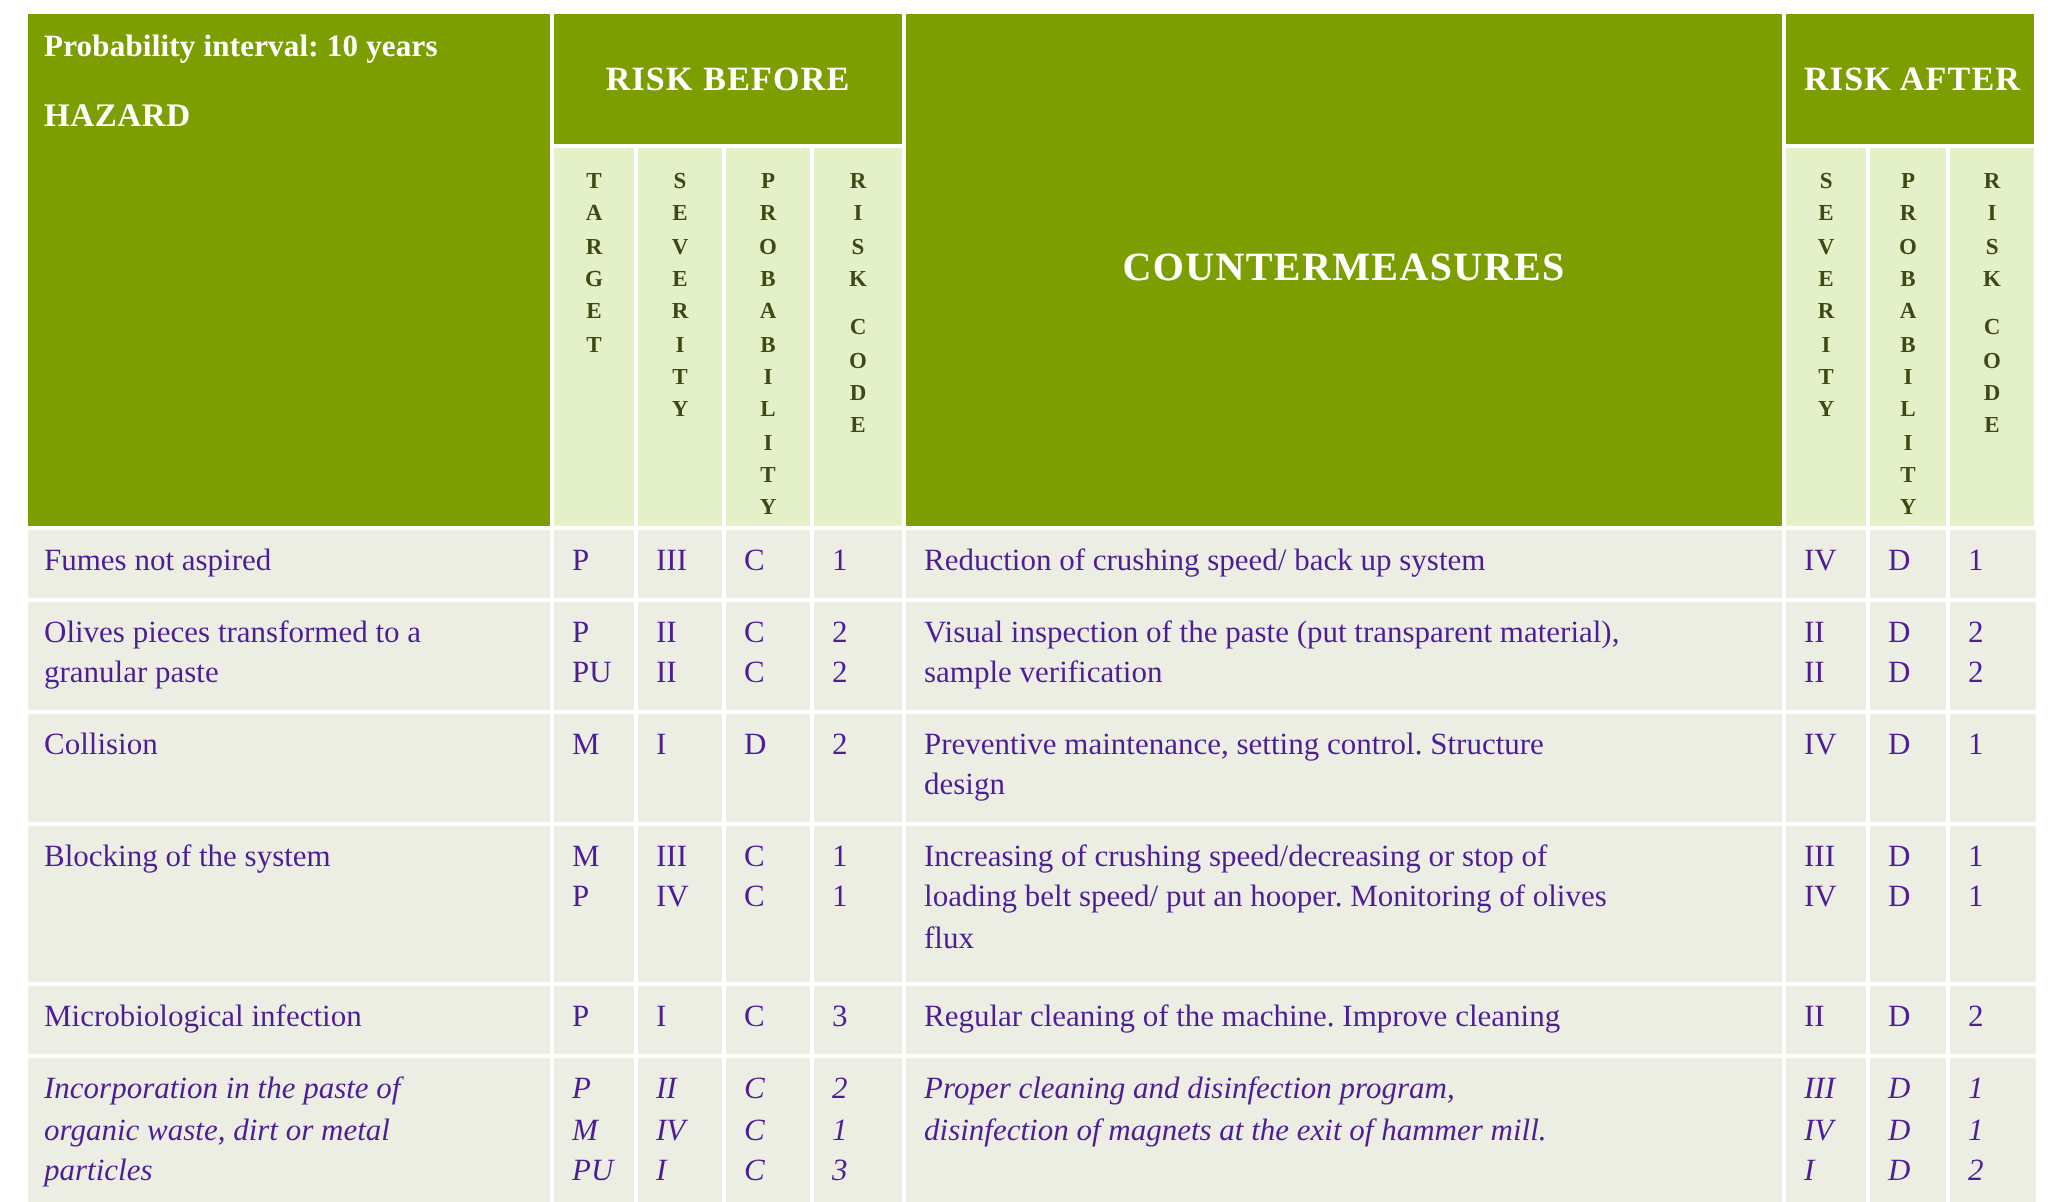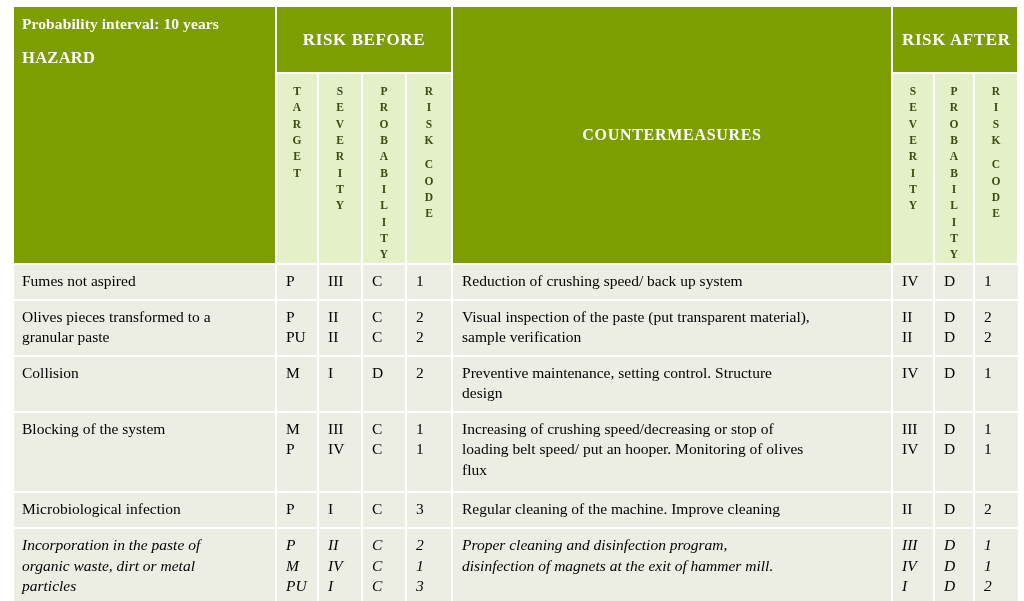--- a/index.html
+++ b/index.html
@@ -57,21 +57,21 @@
   }
   td.hdr-group.after {
     text-align: left;
     padding-left: 9px;
     line-height: 1.12;
   }
 
   td.hdr-cm {
     text-align: center;
     vertical-align: middle;
-    font-size: 16px;
+    font-size: 20px;
     letter-spacing: .7px;
   }
 
   
   td.sub {
     background: #e4f0c8;
     color: #3d4a14;
     font-weight: bold;
     font-size: 11.5px;
     text-align: center;
@@ -80,21 +80,21 @@
     line-height: 1.42;
     border-right: 2px solid #ffffff;
     border-bottom: 2px solid #ffffff;
   }
   td.sub .stack { display: block; }
   td.sub .stack span { display: block; }
 
   
   tr.body-row > td {
     background: #eceee4;
-    color: #000000;
+    color: #4c1d95;
     vertical-align: top;
     border-right: 2px solid #ffffff;
     border-bottom: 2px solid #ffffff;
     font-size: 15.5px;
     line-height: 1.30;
   }
   tr.body-row > td:last-child { border-right: none; }
 
   td.c-hazard { padding: 6px 10px 8px 8px; text-align: left; }
   td.c-cm     { padding: 6px 8px 8px 9px; text-align: left; }

